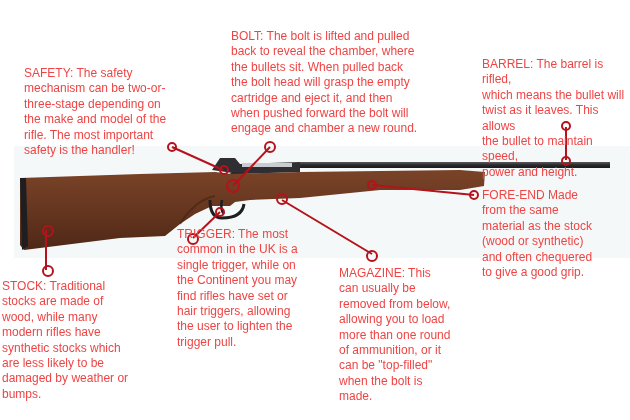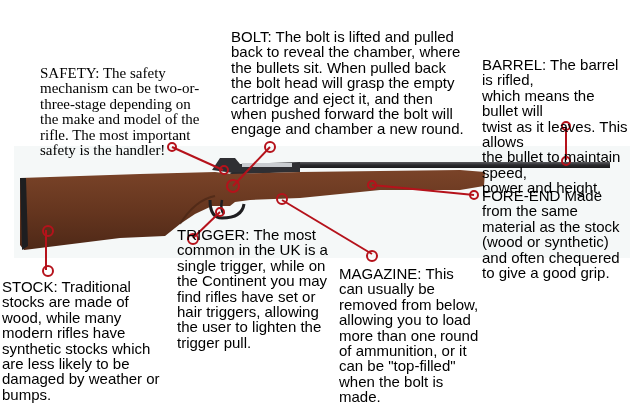--- a/index.html
+++ b/index.html
@@ -1,20 +1,20 @@
 <!DOCTYPE html>
 <html><head>
 <meta charset="utf-8">
 <style>
   html, body { margin:0; padding:0; }
   body { width:630px; height:420px; position:relative; background:#ffffff; overflow:hidden;
          font-family:"Liberation Sans", sans-serif; }
   .photo-bg { position:absolute; left:14px; top:146px; width:616px; height:112px; background:#f5f8f8; }
   svg.rifle { position:absolute; left:0; top:0; }
-  .label { position:absolute; font-size:15px; line-height:15.4px; color:#000000; white-space:pre-line; }
+  .label { position:absolute; font-size:12px; line-height:15.4px; color:#ef4444; white-space:pre-line; }
 </style>
 </head>
 <body>
 
 <div class="photo-bg"></div>
 
 <svg class="rifle" width="630" height="420" viewBox="0 0 630 420">
   <defs>
     <linearGradient id="wood" x1="0" y1="0" x2="0" y2="1">
       <stop offset="0" stop-color="#7a4328"></stop>
@@ -70,21 +70,21 @@
     <circle cx="474" cy="195" r="4"></circle>
     <circle cx="48" cy="231" r="5"></circle>
     <circle cx="48" cy="271" r="5"></circle>
     <circle cx="220" cy="212" r="4"></circle>
     <circle cx="193" cy="239" r="5"></circle>
     <circle cx="282" cy="199" r="5"></circle>
     <circle cx="372" cy="256" r="5"></circle>
   </g>
 </svg>
 
-<div class="label" style="left:40px; top:66px;font-family:Liberation Serif, serif;">SAFETY: The safety
+<div class="label" style="left:24px; top:66px;">SAFETY: The safety
 mechanism can be two-or-
 three-stage depending on
 the make and model of the
 rifle. The most important
 safety is the handler!</div>
 <div class="label" style="left:231px; top:29px;">BOLT: The bolt is lifted and pulled
 back to reveal the chamber, where
 the bullets sit. When pulled back
 the bolt head will grasp the empty
 cartridge and eject it, and then

